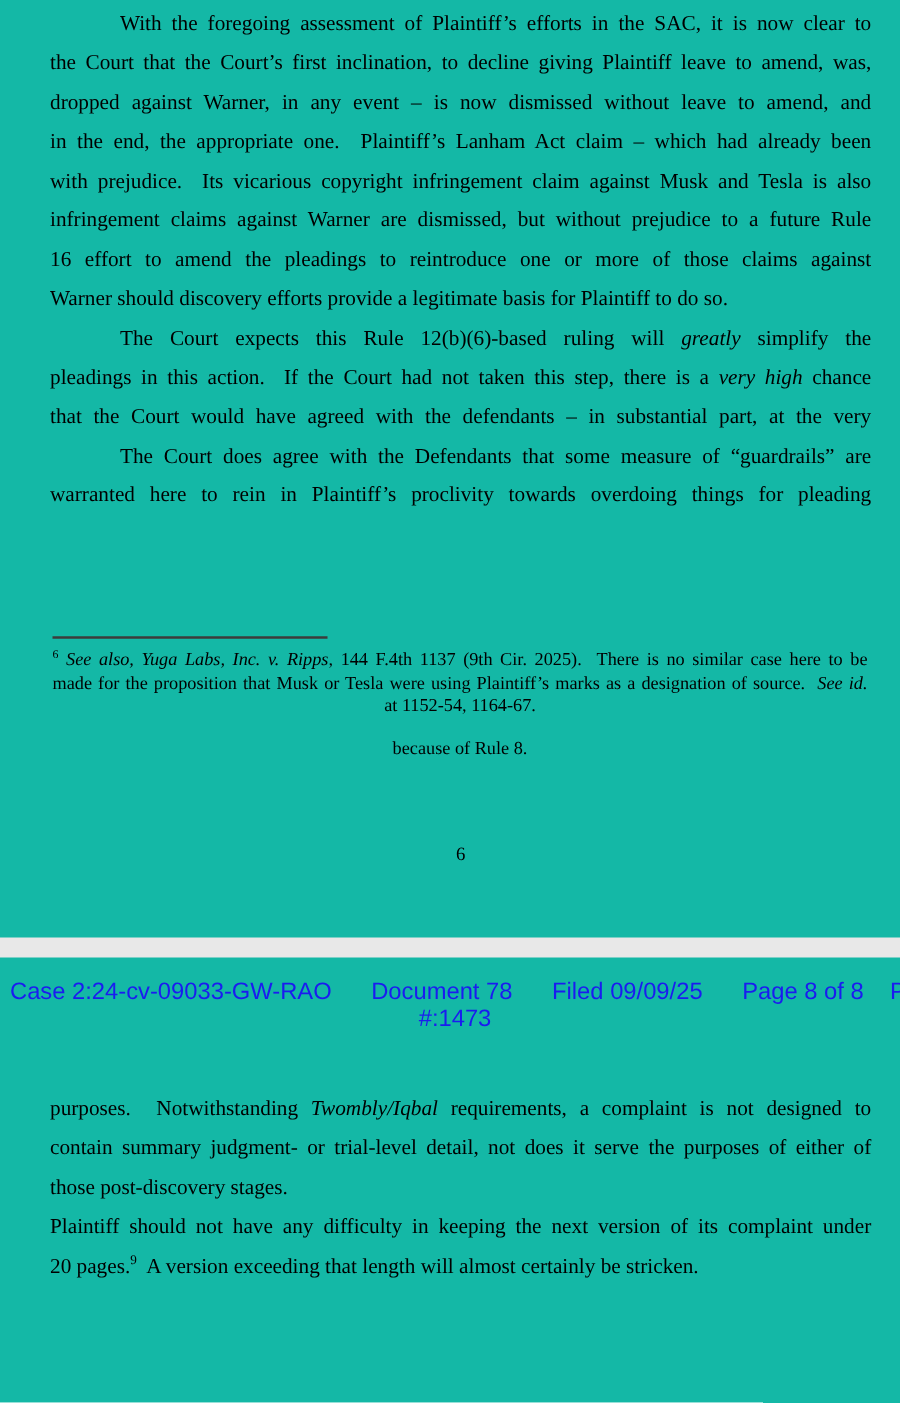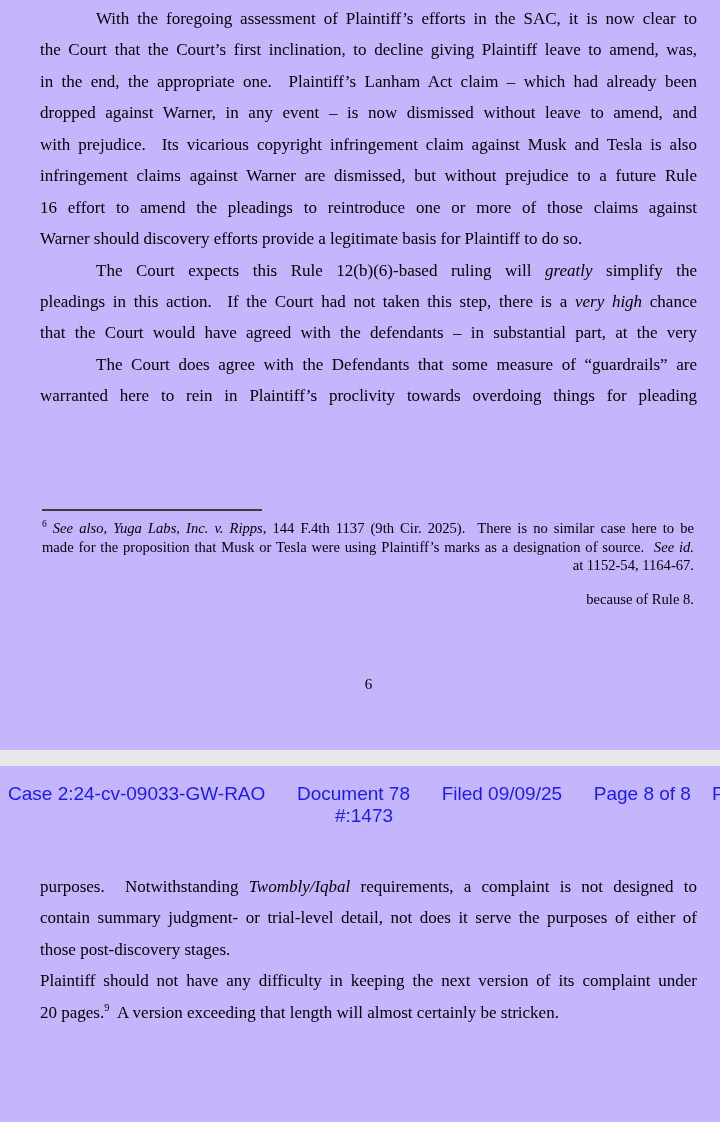--- a/index.html
+++ b/index.html
@@ -1,37 +1,37 @@
 <!DOCTYPE html>
 <html><head>
 <meta charset="utf-8">
 <style>
   html, body { margin: 0; padding: 0; background: #ffffff; }
   .viewport {
     position: relative;
     width: 720px;
     height: 1122px;
-    background: #c4b5fd;
+    background: #14b8a6;
     overflow: hidden;
     color: #000000;
     font-family: "Liberation Serif", "DejaVu Serif", serif;
   }
   .abs { position: absolute; }
   .body-col { left: 40px; width: 657px; }
   #page1-body { top: 3px; }
   #page2-body { top: 871px; }
   .line { font-size: 17px; line-height: 31.43px; text-align: left; }
   .j { text-align: justify; text-align-last: justify; }
   .ind { text-indent: 56px; }
   .line sup { font-size: 10.5px; line-height: 0; vertical-align: super; }
   .fn-rule { left: 42px; top: 509px; width: 220px; height: 2px; background: #3c3c3c; }
   .fn-block { left: 42px; width: 652px; }
   #footnote-6 { top: 519px; }
   #footnote-7 { top: 590px; }
-  .fn-line { font-size: 14.6px; line-height: 18.6px; text-align: right; }
+  .fn-line { font-size: 14.6px; line-height: 18.6px; text-align: center; }
   .fn-line sup { font-size: 9.5px; line-height: 0; vertical-align: super; }
   #page-number { left: 40px; top: 674px; width: 657px; text-align: center; font-size: 15px; line-height: 20px; }
   #page-separator-band { left: 0; top: 750px; width: 720px; height: 16px; background: #e8e8e8; }
   .hdr {
     font-family: "Liberation Sans", "DejaVu Sans", sans-serif;
     color: #1b1bf0;
     font-size: 19px;
     line-height: 21px;
   }
   #header-line-1 { left: 8px; top: 783px; white-space: pre; }
@@ -39,22 +39,22 @@
   i { font-style: italic; }
 </style>
 </head>
 <body>
 
 <div class="viewport">
 
   <div class="abs body-col" id="page1-body">
     <div class="line j ind">With the foregoing assessment of Plaintiff’s efforts in the SAC, it is now clear to</div>
     <div class="line j">the Court that the Court’s first inclination, to decline giving Plaintiff leave to amend, was,</div>
+    <div class="line j">dropped against Warner, in any event – is now dismissed without leave to amend, and</div>
     <div class="line j">in the end, the appropriate one.&nbsp; Plaintiff’s Lanham Act claim – which had already been</div>
-    <div class="line j">dropped against Warner, in any event – is now dismissed without leave to amend, and</div>
     <div class="line j">with prejudice.&nbsp; Its vicarious copyright infringement claim against Musk and Tesla is also</div>
     <div class="line j">infringement claims against Warner are dismissed, but without prejudice to a future Rule</div>
     <div class="line j">16 effort to amend the pleadings to reintroduce one or more of those claims against</div>
     <div class="line">Warner should discovery efforts provide a legitimate basis for Plaintiff to do so.</div>
     <div class="line j ind"><span>The Court expects this Rule 12(b)(6)-based ruling will </span><i>greatly</i><span> simplify the</span></div>
     <div class="line j"><span>pleadings in this action.&nbsp; If the Court had not taken this step, there is a </span><i>very high</i><span> chance</span></div>
     <div class="line j">that the Court would have agreed with the defendants – in substantial part, at the very</div>
     <div class="line j ind">The Court does agree with the Defendants that some measure of “guardrails” are</div>
     <div class="line j">warranted here to rein in Plaintiff’s proclivity towards overdoing things for pleading</div>
   </div>

